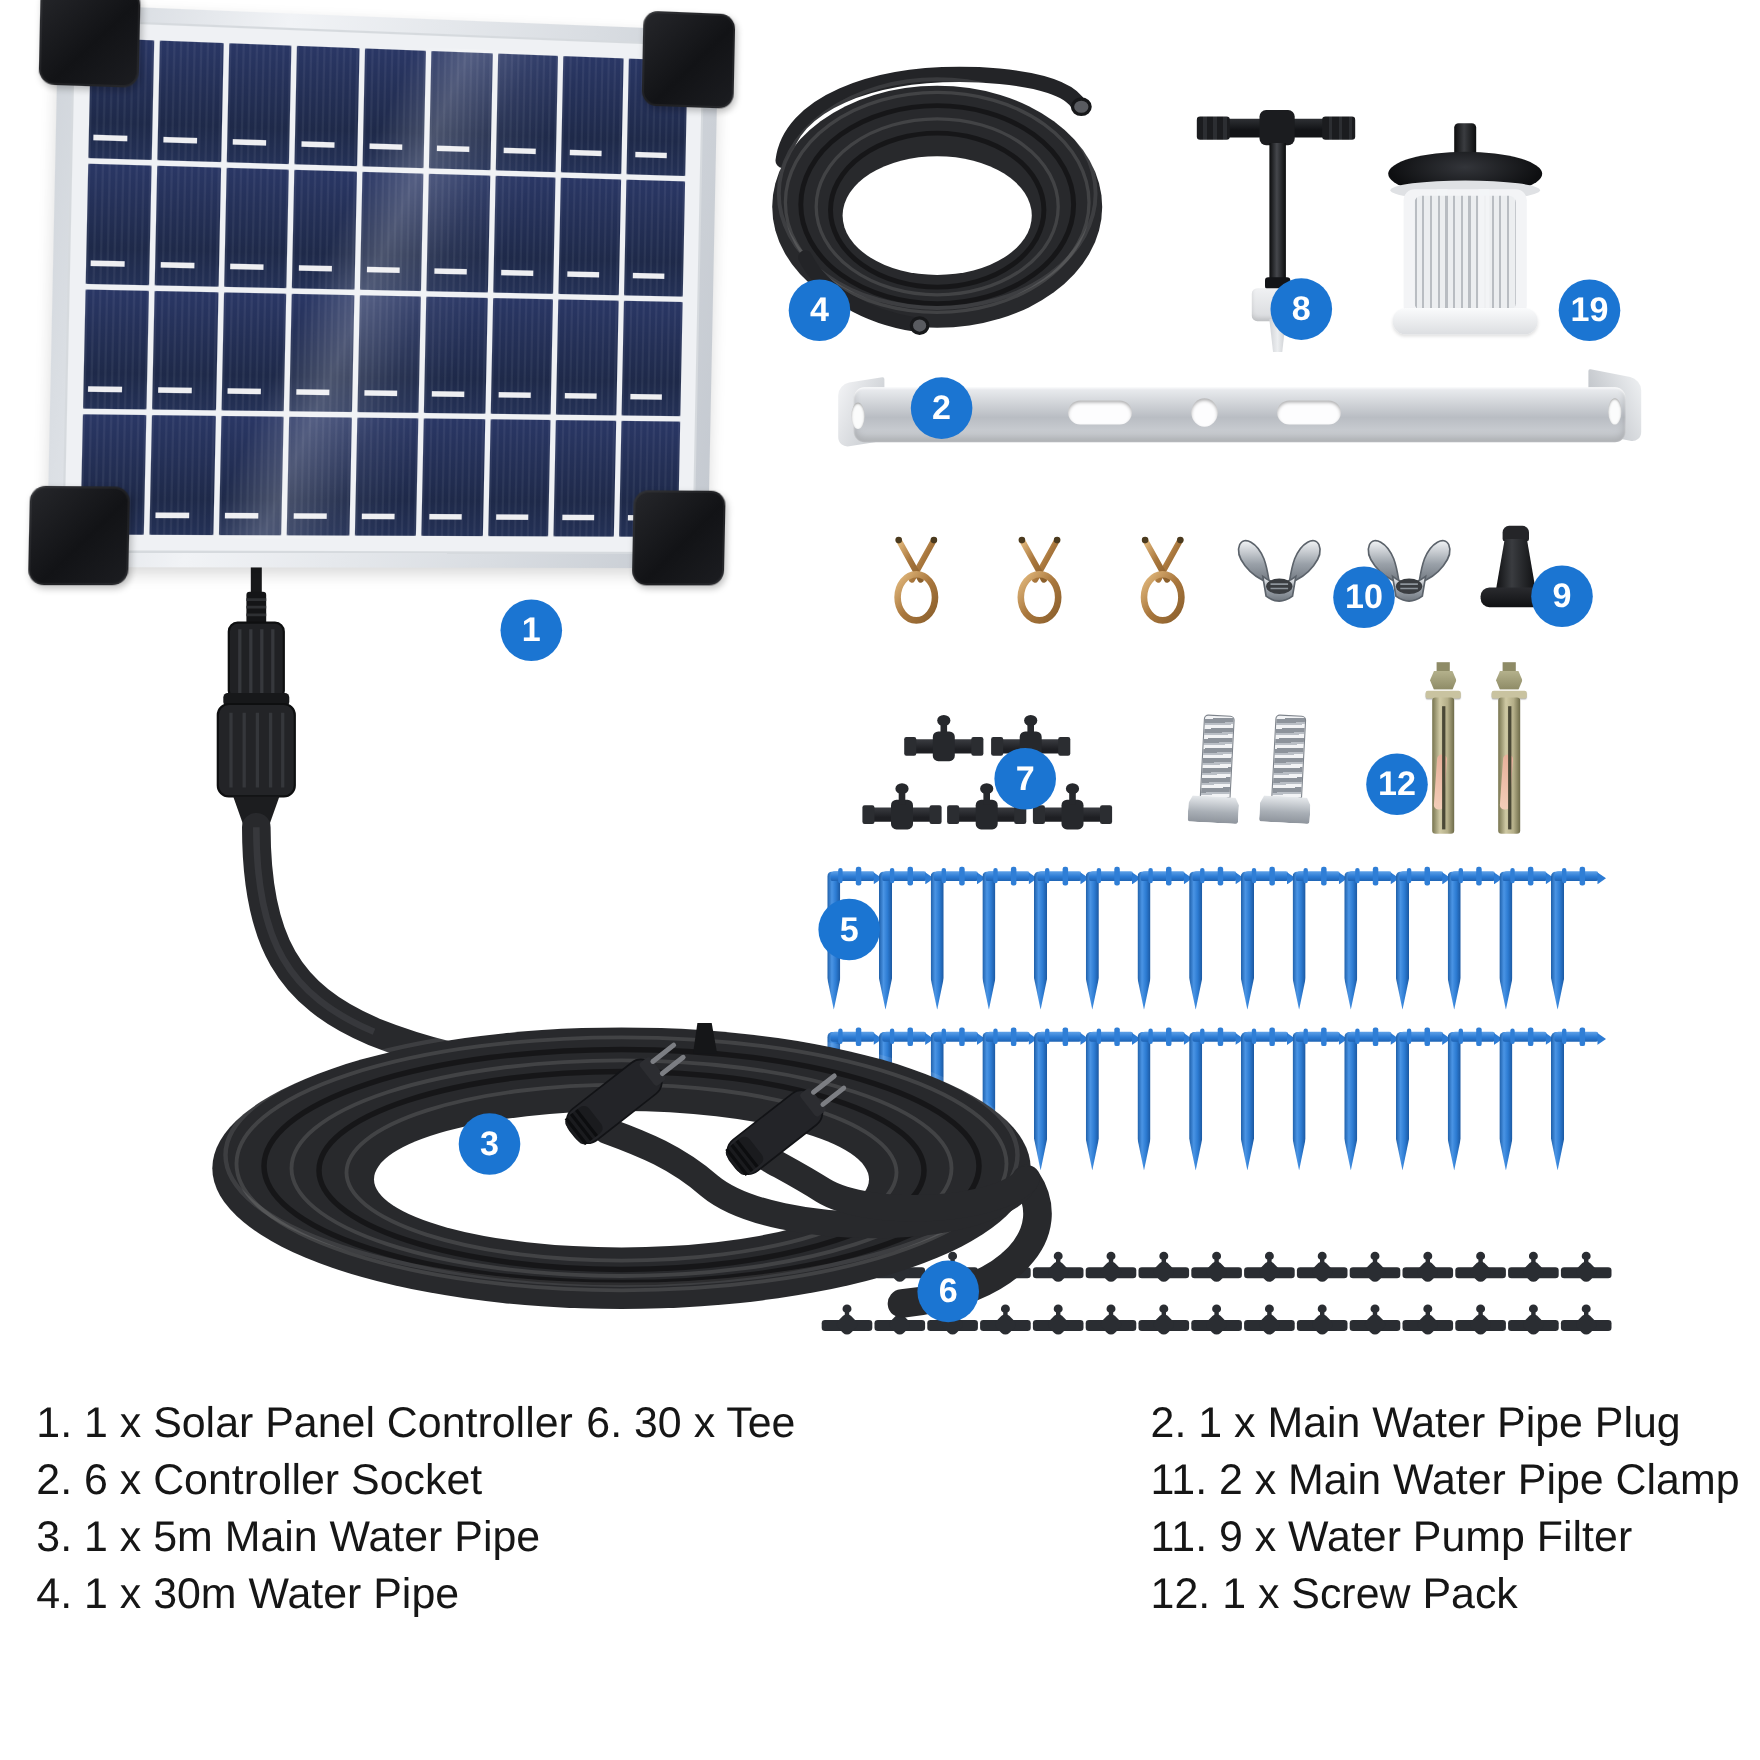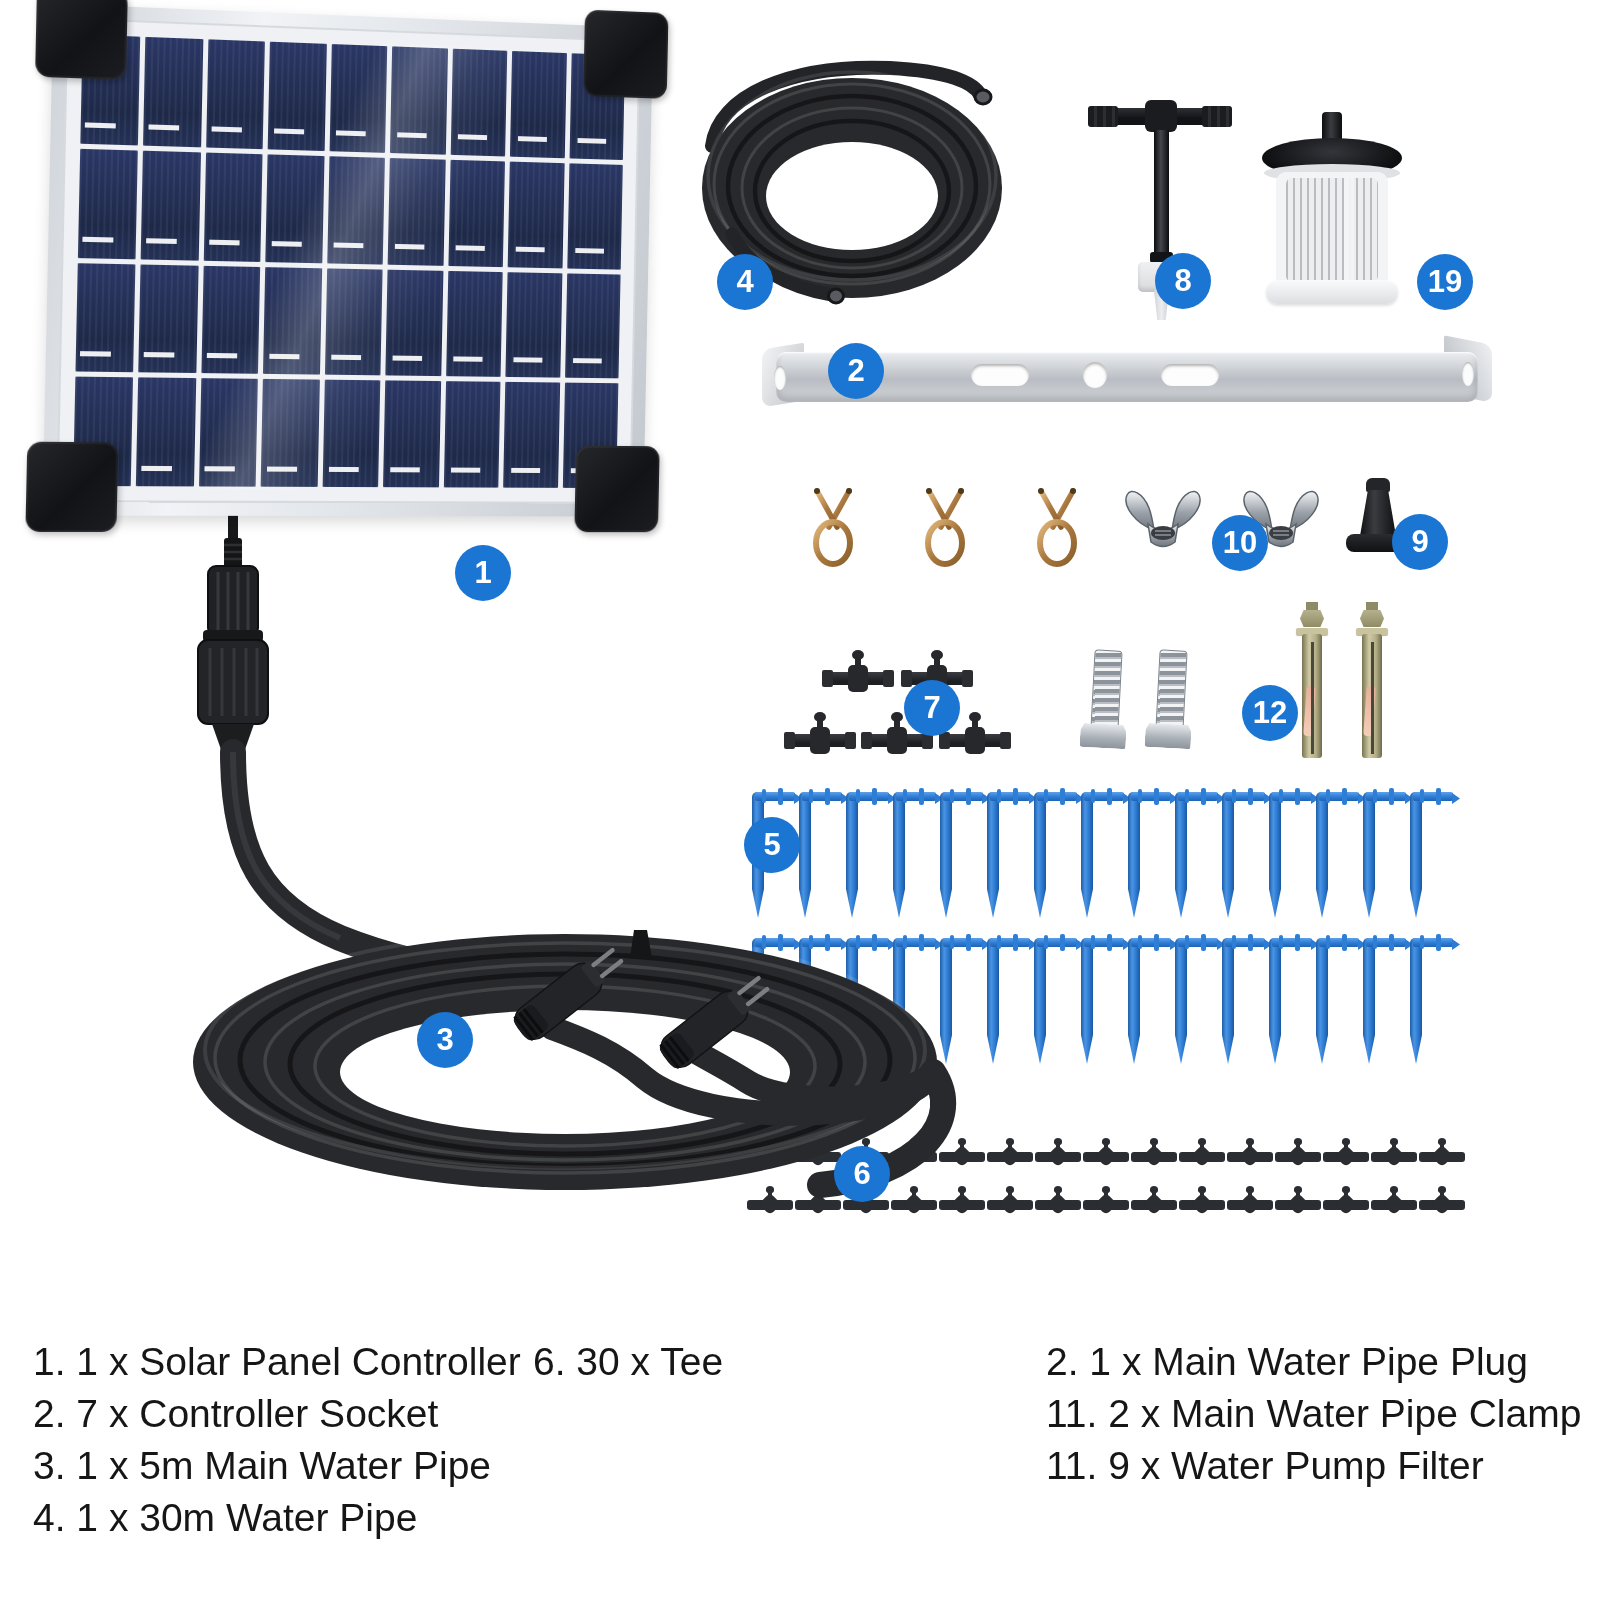--- a/index.html
+++ b/index.html
@@ -132,21 +132,21 @@
   .tee .bulb{position:absolute;left:19px;top:0;width:8px;height:7px;background:#2a2d32;border-radius:50% 50% 40% 40%;}
 
   .clamp,.wingnut{position:absolute;}
 
   
   .badge{position:absolute;width:56px;height:56px;margin:-28px 0 0 -28px;border-radius:50%;
     color:#fff;display:flex;align-items:center;justify-content:center;
     font-size:31px;font-weight:600;z-index:6;}
 
   
-  .legend-col{position:absolute;top:1336px;font-size:39px;line-height:52px;color:#161616;
+  .legend-col{position:absolute;top:1268px;font-size:39px;line-height:52px;color:#161616;
     white-space:nowrap;z-index:4;}
 </style>
 </head>
 <body>
 
 <div id="canvas">
 
   <svg id="pipes-layer" width="1600" height="1600" viewBox="0 0 1600 1600">
 
     <g>
@@ -834,26 +834,27 @@
       <div class="badge" style="left:932px;top:708px;background:#1b75d2">7</div>
       <div class="badge" style="left:1183px;top:281px;background:#1b75d2">8</div>
       <div class="badge" style="left:1420px;top:542px;background:#1b75d2">9</div>
       <div class="badge" style="left:1240px;top:543px;background:#1b75d2">10</div>
       <div class="badge" style="left:1445px;top:282px;background:#1b75d2">19</div>
       <div class="badge" style="left:1270px;top:713px;background:#1b75d2">12</div>
     </div>
   <div id="legend">
       <div class="legend-col" style="left:33px">
         <div>1. 1 x Solar Panel Controller</div>
-        <div>2. 7 x Controller Socket</div>
+        <div>2. 6 x Controller Socket</div>
         <div>3. 1 x 5m Main Water Pipe</div>
         <div>4. 1 x 30m Water Pipe</div>
       </div>
       <div class="legend-col" style="left:533px">
         <div>6. 30 x Tee</div>
       </div>
       <div class="legend-col" style="left:1046px">
         <div>2. 1 x Main Water Pipe Plug</div>
         <div>11. 2 x Main Water Pipe Clamp</div>
         <div>11. 9 x Water Pump Filter</div>
+        <div>12. 1 x Screw Pack</div>
       </div>
     </div>
 </div>
 
 </body></html>

